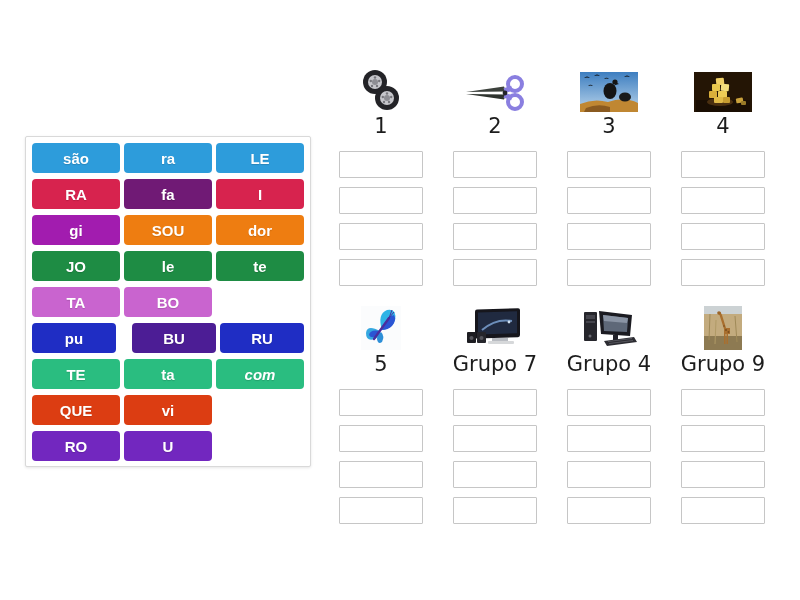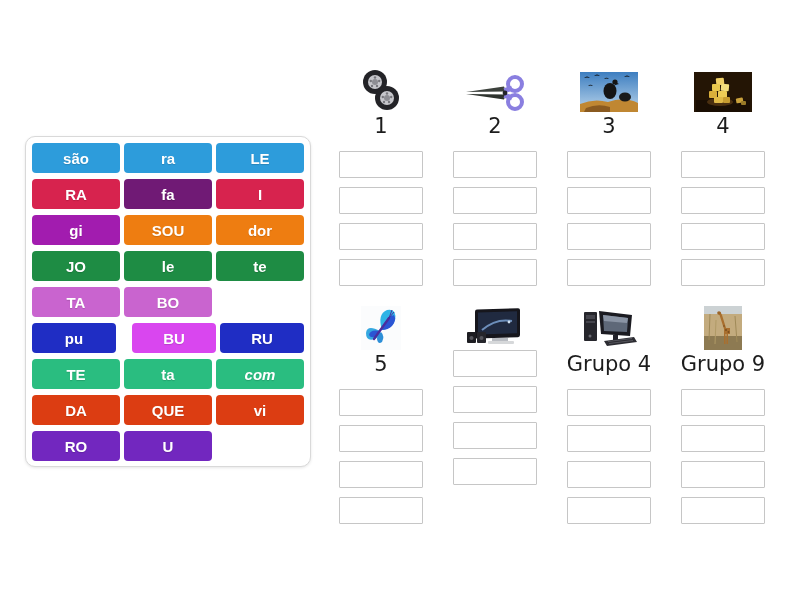--- a/index.html
+++ b/index.html
@@ -2,21 +2,21 @@
 <html><head>
 <meta charset="utf-8">
 <style>
   html,body{margin:0;padding:0;}
   body{
     width:800px;height:600px;position:relative;overflow:hidden;
     background:#ffffff;font-family:"Liberation Sans",sans-serif;
   }
   .word-panel{
     position:absolute;left:25px;top:136px;width:286px;box-sizing:border-box;
-    background:#ffffff;border:1px solid #d9d9d9;border-radius:10px;
+    background:#ffffff;border:1px solid #d9d9d9;border-radius:2px;
     box-shadow:0 1px 3px rgba(0,0,0,0.10);padding:6px 6px 5px 6px;
   }
   .word-row{display:flex;gap:4px;margin-bottom:6px;}
   .word-row:last-child{margin-bottom:0;}
   .tile{
     width:88px;height:30px;border-radius:4px;color:#ffffff;
     font-weight:bold;font-size:15px;display:flex;align-items:center;
     justify-content:center;cursor:grab;box-sizing:border-box;
     text-shadow:0 1px 1px rgba(0,0,0,0.15);user-select:none;
   }
@@ -60,30 +60,29 @@
       <div class="tile" style="background: rgb(30, 140, 68);">JO</div>
       <div class="tile" style="background: rgb(30, 140, 68);">le</div>
       <div class="tile" style="background: rgb(30, 140, 68);">te</div>
     </div>
     <div class="word-row">
       <div class="tile" style="background: rgb(201, 100, 207);">TA</div>
       <div class="tile" style="background: rgb(201, 100, 207);">BO</div>
     </div>
     <div class="word-row">
       <div class="tile" style="background: rgb(31, 45, 196);">pu</div>
-      <div class="tile" style="background: #d946ef; margin-left: 12px;">BU</div>
+      <div class="tile" style="background: #4c1d95; margin-left: 12px;">BU</div>
       <div class="tile" style="background: rgb(31, 45, 196);">RU</div>
     </div>
     <div class="word-row">
       <div class="tile" style="background: rgb(42, 189, 128);">TE</div>
       <div class="tile" style="background: rgb(42, 189, 128);">ta</div>
       <div class="tile" style="background: rgb(42, 189, 128); font-style: italic;">com</div>
     </div>
     <div class="word-row">
-      <div class="tile" style="background: rgb(220, 61, 18);">DA</div>
       <div class="tile" style="background: rgb(220, 61, 18);">QUE</div>
       <div class="tile" style="background: rgb(220, 61, 18);">vi</div>
     </div>
     <div class="word-row">
       <div class="tile" style="background: rgb(114, 39, 191);">RO</div>
       <div class="tile" style="background: rgb(114, 39, 191);">U</div>
     </div>
   </div>
 <div class="groups" id="groups">
     <div class="group-cell">
@@ -211,20 +210,21 @@
           <path d="M16,22 Q30,10 46,13" stroke="#7fa8d8" stroke-width="2" fill="none" opacity="0.8"></path>
           <circle cx="43" cy="14" r="1.4" fill="#cfe0f0"></circle>
           <rect x="26" y="30" width="16" height="3" fill="#b9bcc2"></rect>
           <rect x="22" y="33" width="26" height="3" rx="1" fill="#d6d8da"></rect>
           <rect x="1" y="24" width="9" height="11" rx="1" fill="#1d1d22"></rect>
           <rect x="11" y="24" width="9" height="11" rx="1" fill="#26262c"></rect>
           <circle cx="5.5" cy="30" r="2" fill="#55555c"></circle>
           <circle cx="15.5" cy="30" r="2" fill="#55555c"></circle>
         </svg>
       </div>
+      <div class="group-label">Grupo 7</div>
       <div class="slot"></div>
       <div class="slot"></div>
       <div class="slot"></div>
       <div class="slot"></div>
     </div>
     <div class="group-cell">
       <div class="group-image">
         <svg width="58" height="42" viewBox="0 0 58 42">
           <rect x="4" y="4" width="13" height="29" rx="1" fill="#26262c"></rect>
           <rect x="6" y="7" width="9" height="4" fill="#45454d"></rect>

